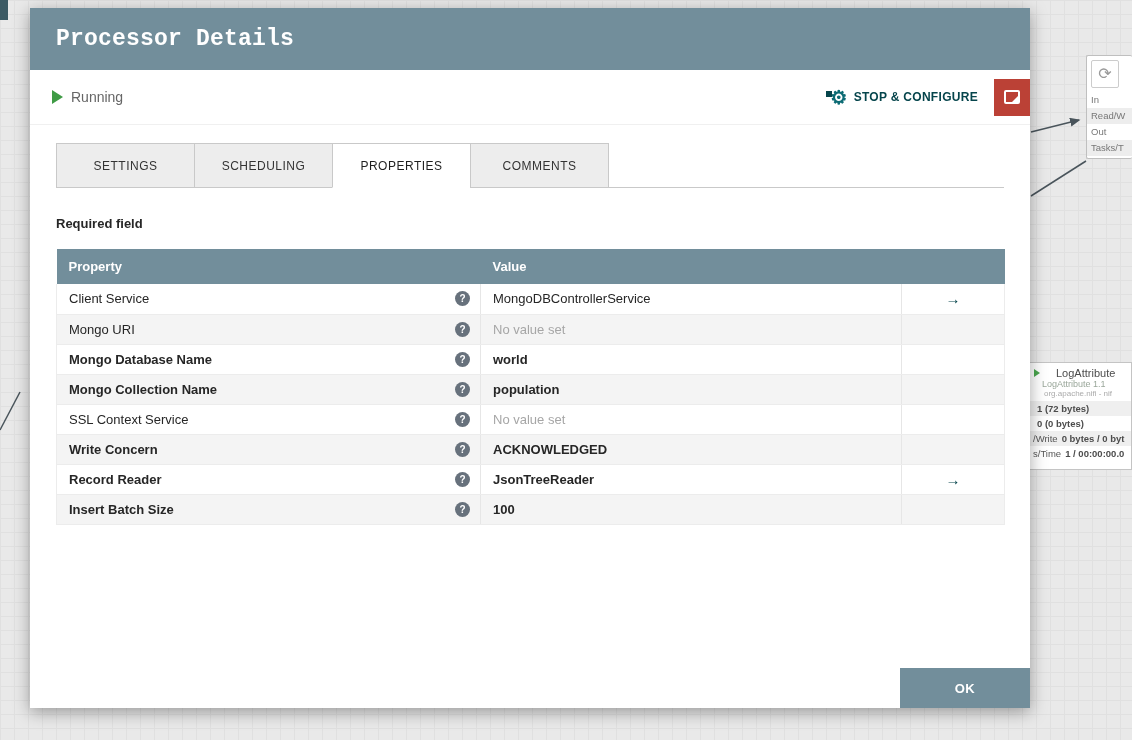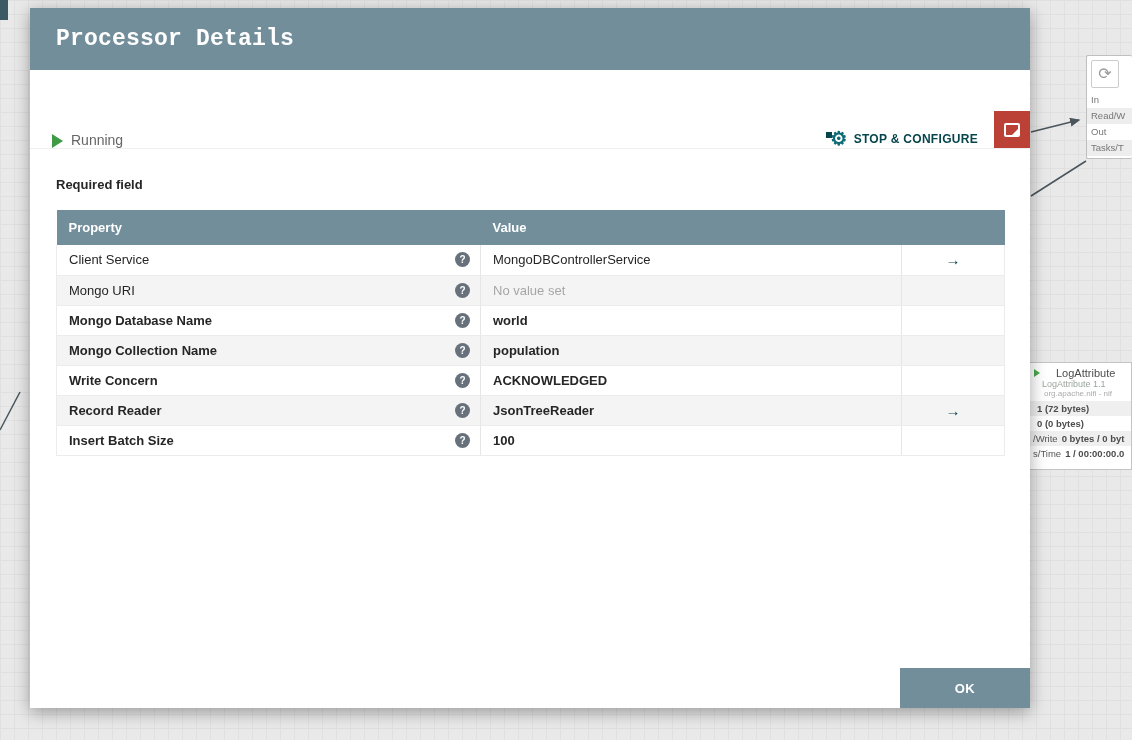--- a/index.html
+++ b/index.html
@@ -66,23 +66,22 @@
   .dlg-header {
     height:62px; background:#728e9b; padding-left:26px;
     display:flex; align-items:center;
   }
   .dlg-header h1 {
     font-family:Liberation Mono, monospace; font-weight:bold;
     font-size:23px; color:#fff; letter-spacing:.2px;
   }
 
   .status-bar {
-    height:55px; display:flex; align-items:flex-end; padding-left:22px;
+    height:55px; display:flex; align-items:center; padding-left:22px;
     border-bottom:1px solid #f0f0f0;
-    margin-top:24px;
   }
   .play-tri {
     width:0; height:0; border-top:7px solid transparent; border-bottom:7px solid transparent;
     border-left:11px solid #3f9b45; margin-right:8px;
   }
   .status-text { font-size:14px; color:#666; }
   .spacer { flex:1; }
   .stop-config {
     display:flex; align-items:center; gap:6px; cursor:pointer;
     color:#06454c; font-size:12px; font-weight:bold; letter-spacing:.3px;
@@ -211,20 +210,26 @@
     <div class="spacer"></div>
     <div class="stop-config">
       <span class="gear">⚙</span>
       <span>STOP &amp; CONFIGURE</span>
     </div>
     <div class="note-btn">
       <span class="note-icon"></span>
     </div>
   </div>
 
+  <div class="tabs">
+    <div class="tab">SETTINGS</div>
+    <div class="tab">SCHEDULING</div>
+    <div class="tab active">PROPERTIES</div>
+    <div class="tab">COMMENTS</div>
+  </div>
 
   <div class="required-field">Required field</div>
 
   <table class="props">
     <colgroup>
         <col style="width:424px">
         <col style="width:421px">
         <col style="width:103px">
       </colgroup>
     <thead>
@@ -268,20 +273,30 @@
       <tr class="req">
         <td class="prop">
             <div class="prop-inner">
               <span>Mongo Collection Name</span>
               <span class="q-icon">?</span>
             </div>
           </td>
         <td class="val">population</td>
         <td class="go"></td>
       </tr>
+      <tr class="unset">
+        <td class="prop">
+            <div class="prop-inner">
+              <span>SSL Context Service</span>
+              <span class="q-icon">?</span>
+            </div>
+          </td>
+        <td class="val">No value set</td>
+        <td class="go"></td>
+      </tr>
       <tr class="req">
         <td class="prop">
             <div class="prop-inner">
               <span>Write Concern</span>
               <span class="q-icon">?</span>
             </div>
           </td>
         <td class="val">ACKNOWLEDGED</td>
         <td class="go"></td>
       </tr>

